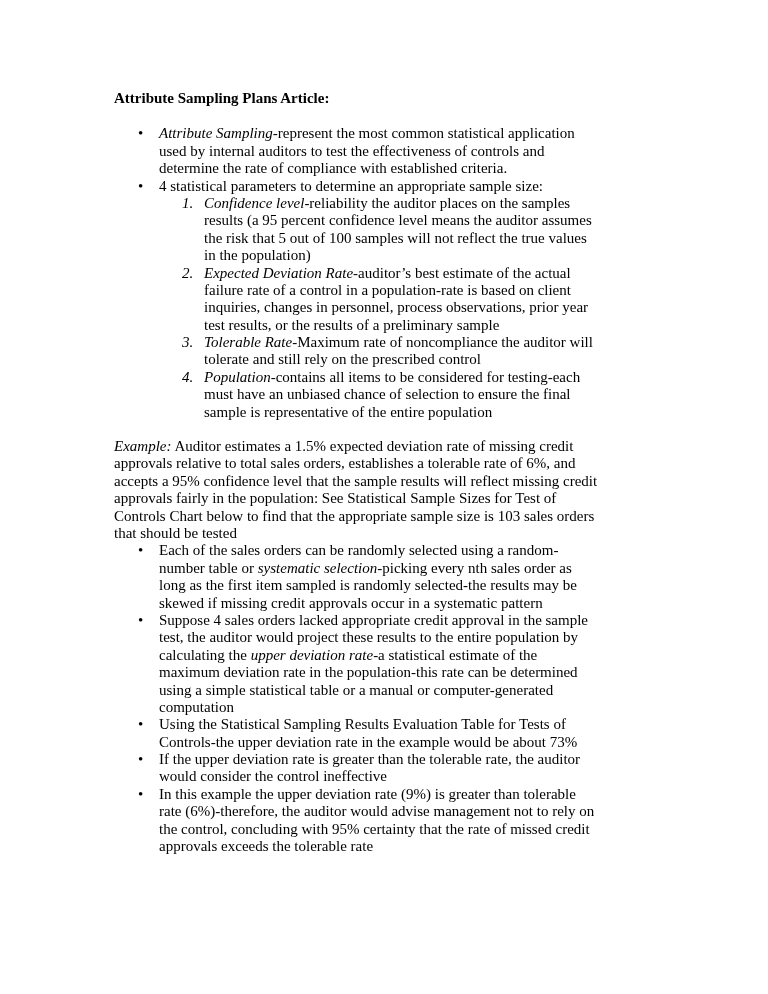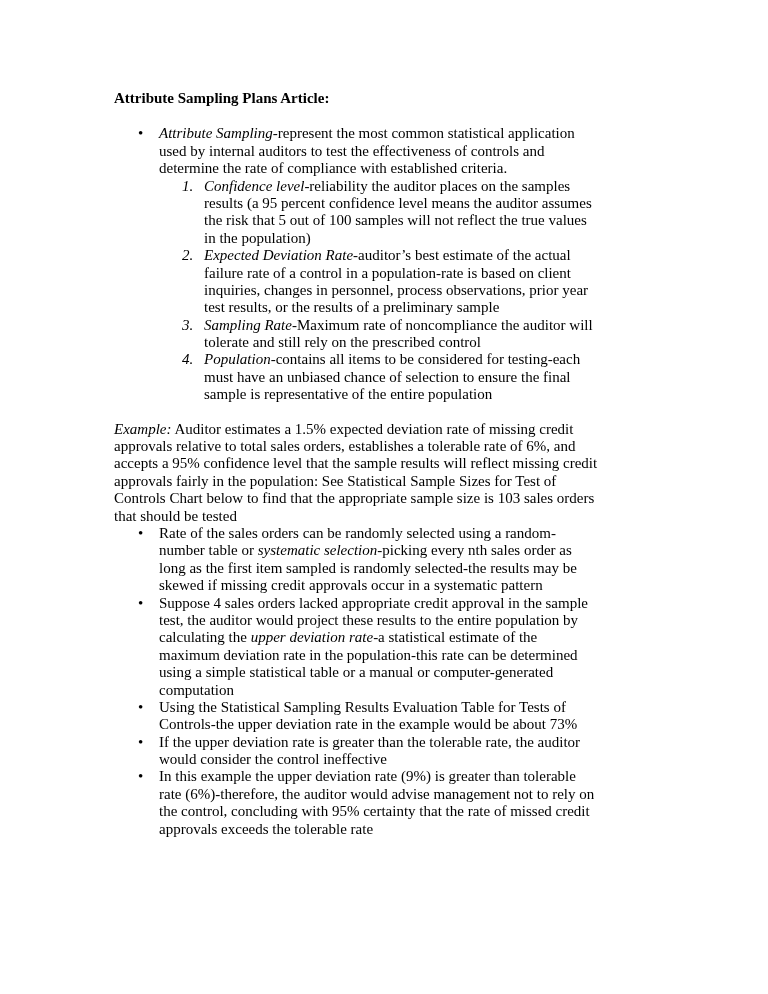--- a/index.html
+++ b/index.html
@@ -46,32 +46,33 @@
 </style>
 </head>
 <body>
 
 <div class="page">
 
   <p class="title">Attribute Sampling Plans Article:</p>
 
   <div class="list">
     <div class="li bullet"><span></span><span class="it">Attribute Sampling</span><span>-represent the most common statistical application used by internal auditors to test the effectiveness of controls and determine the rate of compliance with established criteria.</span></div>
+    <div class="li bullet"><span>4 statistical parameters to determine an appropriate sample size:</span><span class="it"></span><span></span></div>
   </div>
 
   <div class="list">
     <div class="li numbered"><span class="num">1.</span><span class="it">Confidence level</span><span>-reliability the auditor places on the samples results (a 95 percent confidence level means the auditor assumes the risk that 5 out of 100 samples will not reflect the true values in the population)</span></div>
     <div class="li numbered"><span class="num">2.</span><span class="it">Expected Deviation Rate</span><span>-auditor’s best estimate of the actual failure rate of a control in a population-rate is based on client inquiries, changes in personnel, process observations, prior year test results, or the results of a preliminary sample</span></div>
-    <div class="li numbered"><span class="num">3.</span><span class="it">Sampling Rate</span><span>-Maximum rate of noncompliance the auditor will tolerate and still rely on the prescribed control</span></div>
+    <div class="li numbered"><span class="num">3.</span><span class="it">Tolerable Rate</span><span>-Maximum rate of noncompliance the auditor will tolerate and still rely on the prescribed control</span></div>
     <div class="li numbered"><span class="num">4.</span><span class="it">Population</span><span>-contains all items to be considered for testing-each must have an unbiased chance of selection to ensure the final sample is representative of the entire population</span></div>
   </div>
 
   <p class="para"><span class="it">Example:</span><span> Auditor estimates a 1.5% expected deviation rate of missing credit approvals relative to total sales orders, establishes a tolerable rate of 6%, and accepts a 95% confidence level that the sample results will reflect missing credit approvals fairly in the population: See Statistical Sample Sizes for Test of Controls Chart below to find that the appropriate sample size is 103 sales orders that should be tested</span></p>
 
   <div class="list">
-    <div class="li bullet"><span>Rate of the sales orders can be randomly selected using a random-number table or </span><span class="it">systematic selection</span><span>-picking every nth sales order as long as the first item sampled is randomly selected-the results may be skewed if missing credit approvals occur in a systematic pattern</span></div>
+    <div class="li bullet"><span>Each of the sales orders can be randomly selected using a random-number table or </span><span class="it">systematic selection</span><span>-picking every nth sales order as long as the first item sampled is randomly selected-the results may be skewed if missing credit approvals occur in a systematic pattern</span></div>
     <div class="li bullet"><span>Suppose 4 sales orders lacked appropriate credit approval in the sample test, the auditor would project these results to the entire population by calculating the </span><span class="it">upper deviation rate</span><span>-a statistical estimate of the maximum deviation rate in the population-this rate can be determined using a simple statistical table or a manual or computer-generated computation</span></div>
     <div class="li bullet"><span>Using the Statistical Sampling Results Evaluation Table for Tests of Controls-the upper deviation rate in the example would be about 73%</span><span class="it"></span><span></span></div>
     <div class="li bullet"><span>If the upper deviation rate is greater than the tolerable rate, the auditor would consider the control ineffective</span><span class="it"></span><span></span></div>
     <div class="li bullet"><span>In this example the upper deviation rate (9%) is greater than tolerable rate (6%)-therefore, the auditor would advise management not to rely on the control, concluding with 95% certainty that the rate of missed credit approvals exceeds the tolerable rate</span><span class="it"></span><span></span></div>
   </div>
 
 </div>
 
 </body></html>

